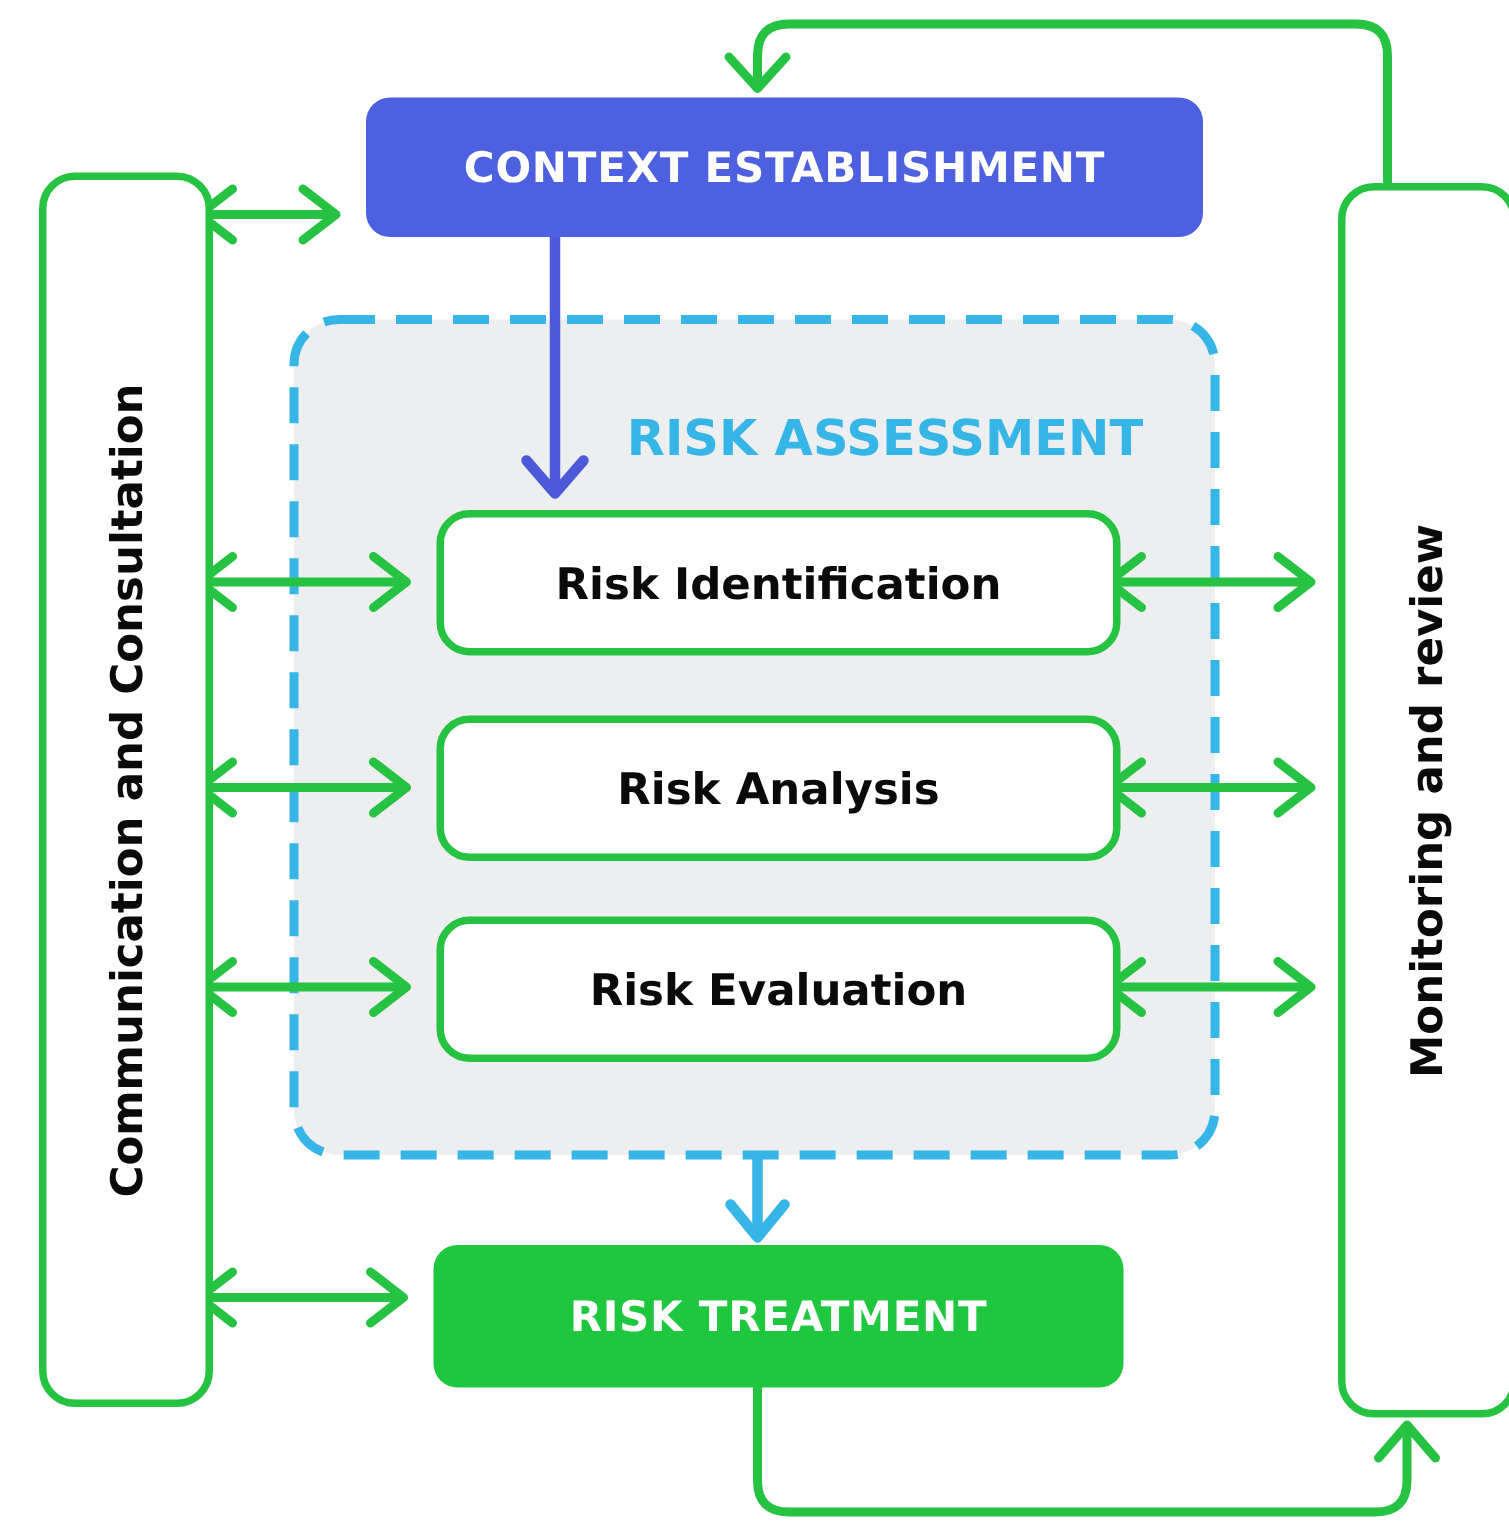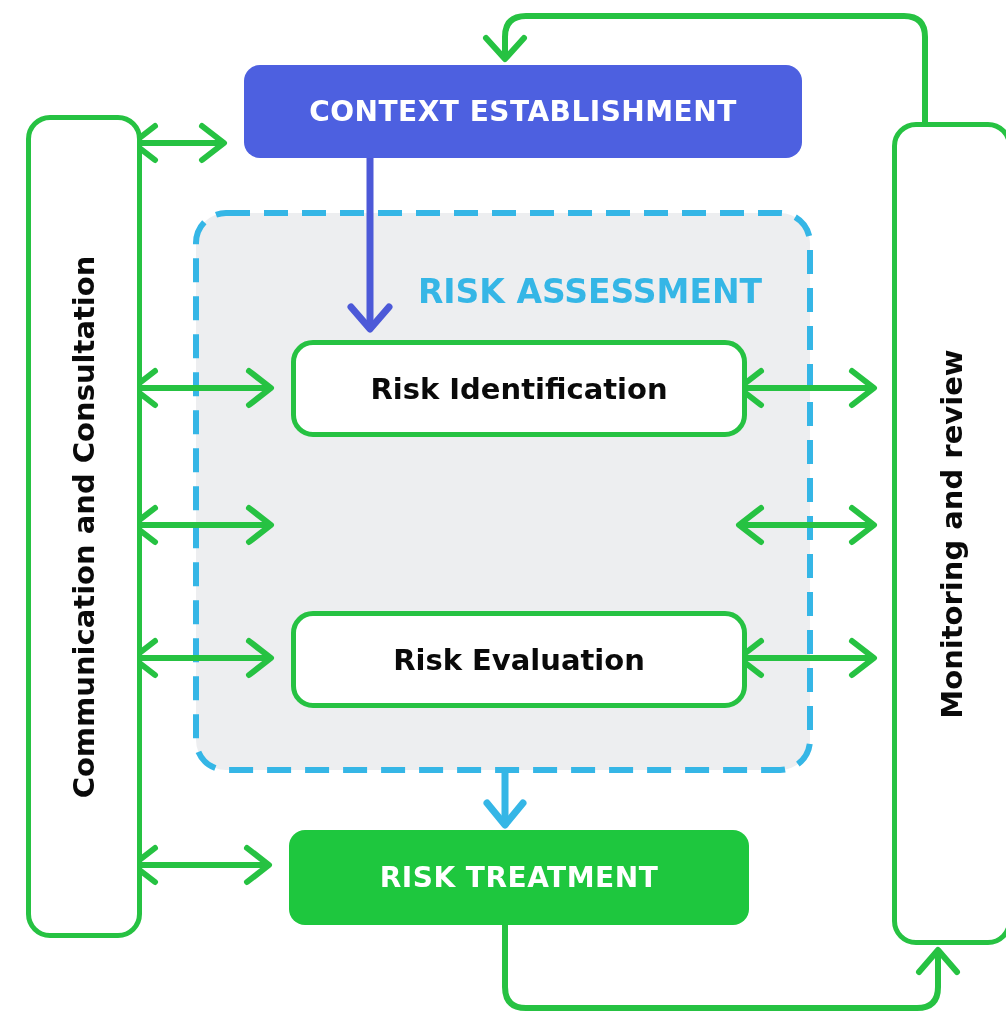--- a/index.html
+++ b/index.html
@@ -106,16 +106,17 @@
   </div>
   <div class="node vbar rbar">
     <span>Monitoring and review</span>
   </div>
 
   <div class="node ctx">CONTEXT ESTABLISHMENT</div>
 
   <div class="assess-label">RISK ASSESSMENT</div>
 
   <div class="node riskbox rb1">Risk Identification</div>
+  <div class="node riskbox rb2">Risk Analysis</div>
   <div class="node riskbox rb3">Risk Evaluation</div>
 
   <div class="node treat">RISK TREATMENT</div>
 </div>
 
 </body></html>

